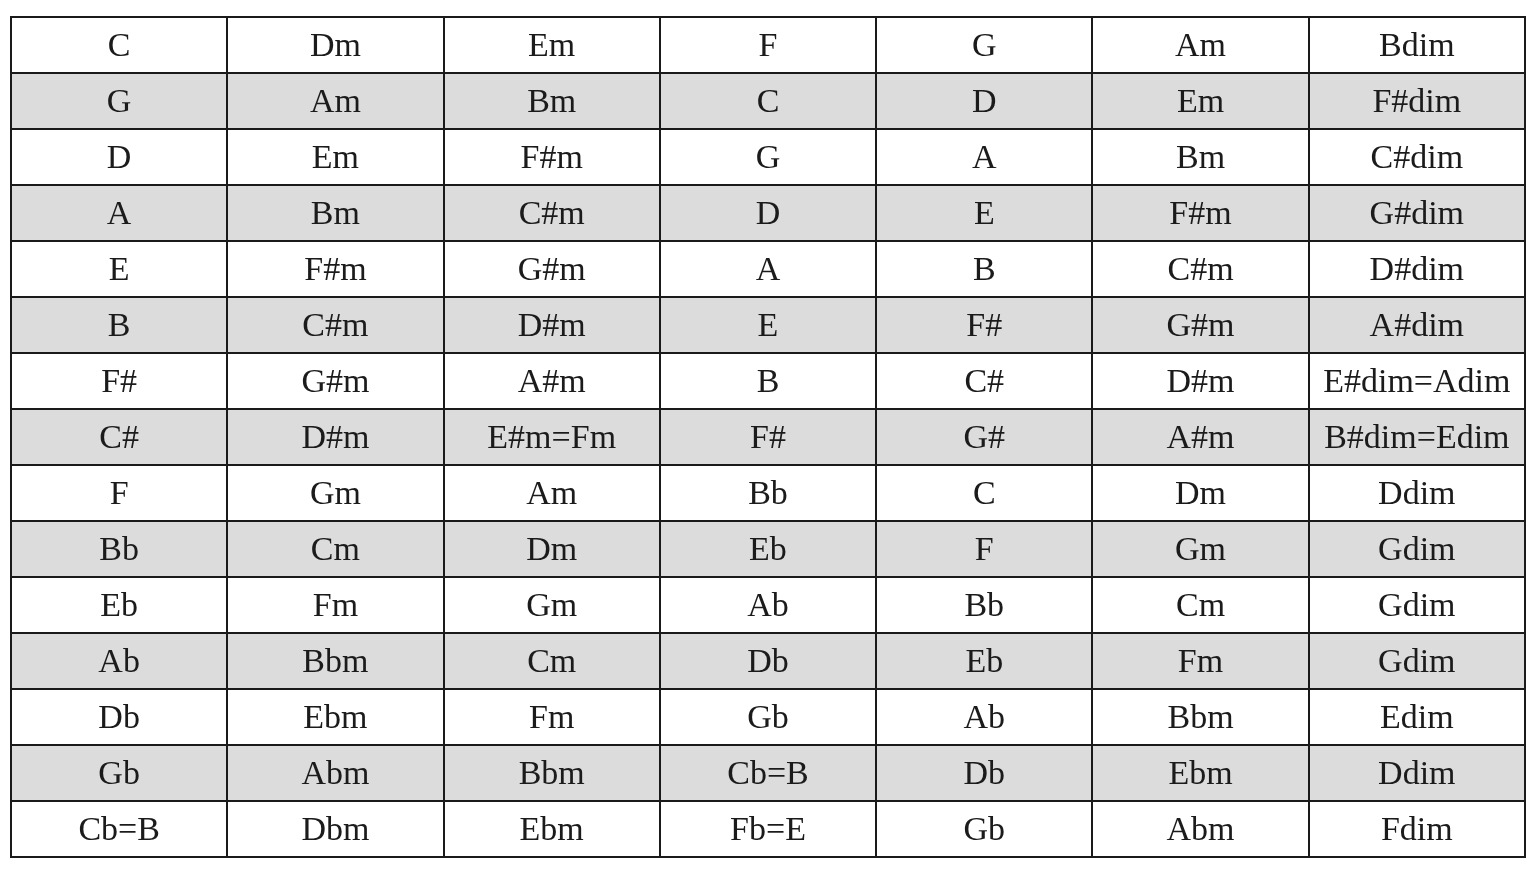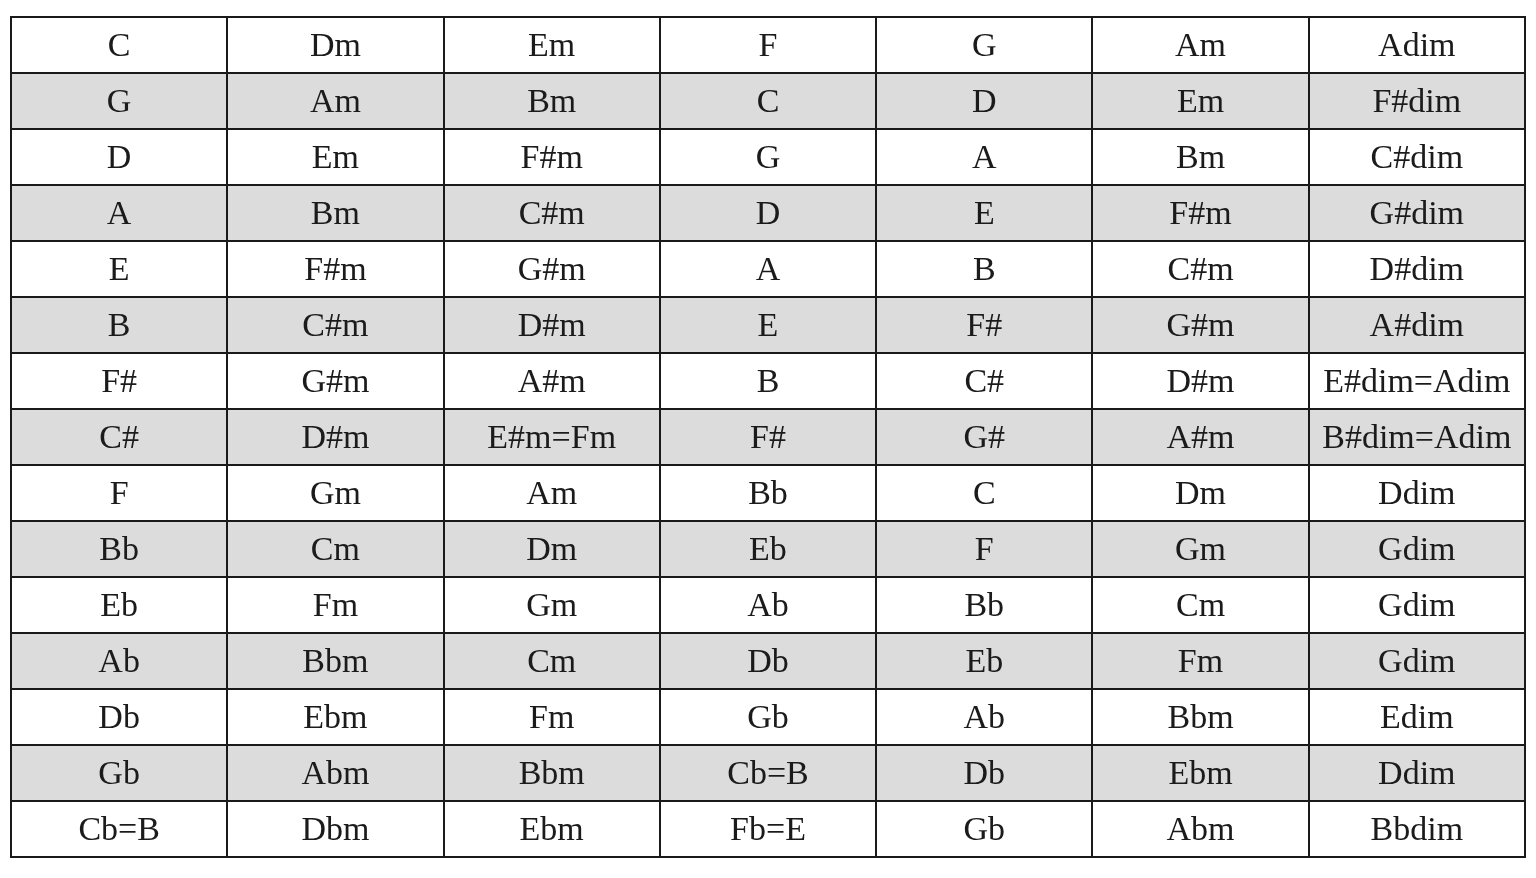--- a/index.html
+++ b/index.html
@@ -52,21 +52,21 @@
 <div class="page">
   <table class="chords">
     <tbody>
         <tr class="plain">
           <td>C</td>
           <td>Dm</td>
           <td>Em</td>
           <td>F</td>
           <td>G</td>
           <td>Am</td>
-          <td>Adim</td>
+          <td>Bdim</td>
         </tr>
         <tr class="shaded">
           <td>G</td>
           <td>Am</td>
           <td>Bm</td>
           <td>C</td>
           <td>D</td>
           <td>Em</td>
           <td>F#dim</td>
         </tr>
@@ -115,21 +115,21 @@
           <td>D#m</td>
           <td>E#dim=Adim</td>
         </tr>
         <tr class="shaded">
           <td>C#</td>
           <td>D#m</td>
           <td>E#m=Fm</td>
           <td>F#</td>
           <td>G#</td>
           <td>A#m</td>
-          <td>B#dim=Adim</td>
+          <td>B#dim=Edim</td>
         </tr>
         <tr class="plain">
           <td>F</td>
           <td>Gm</td>
           <td>Am</td>
           <td>Bb</td>
           <td>C</td>
           <td>Dm</td>
           <td>Ddim</td>
         </tr>
@@ -178,17 +178,17 @@
           <td>Ebm</td>
           <td>Ddim</td>
         </tr>
         <tr class="plain">
           <td>Cb=B</td>
           <td>Dbm</td>
           <td>Ebm</td>
           <td>Fb=E</td>
           <td>Gb</td>
           <td>Abm</td>
-          <td>Bbdim</td>
+          <td>Fdim</td>
         </tr>
       </tbody>
   </table>
 </div>
 
 </body></html>

